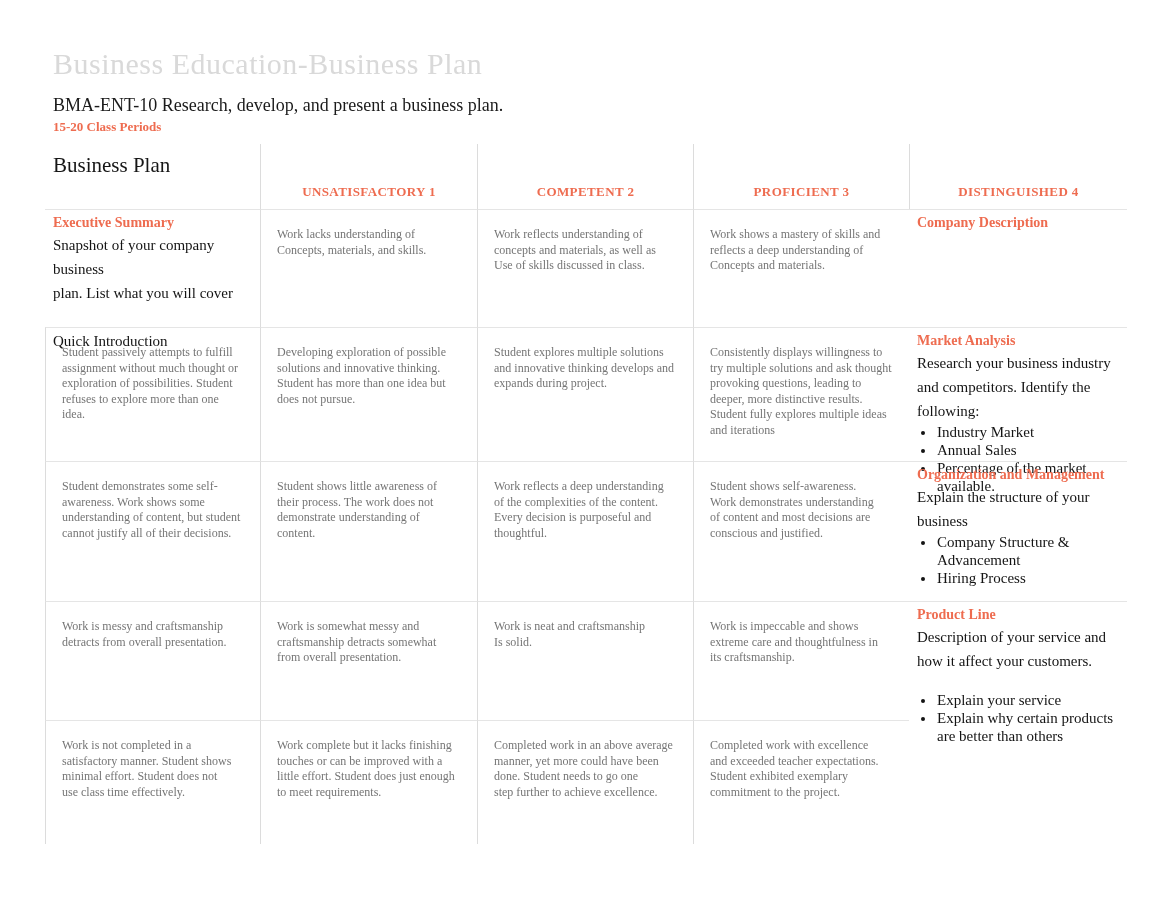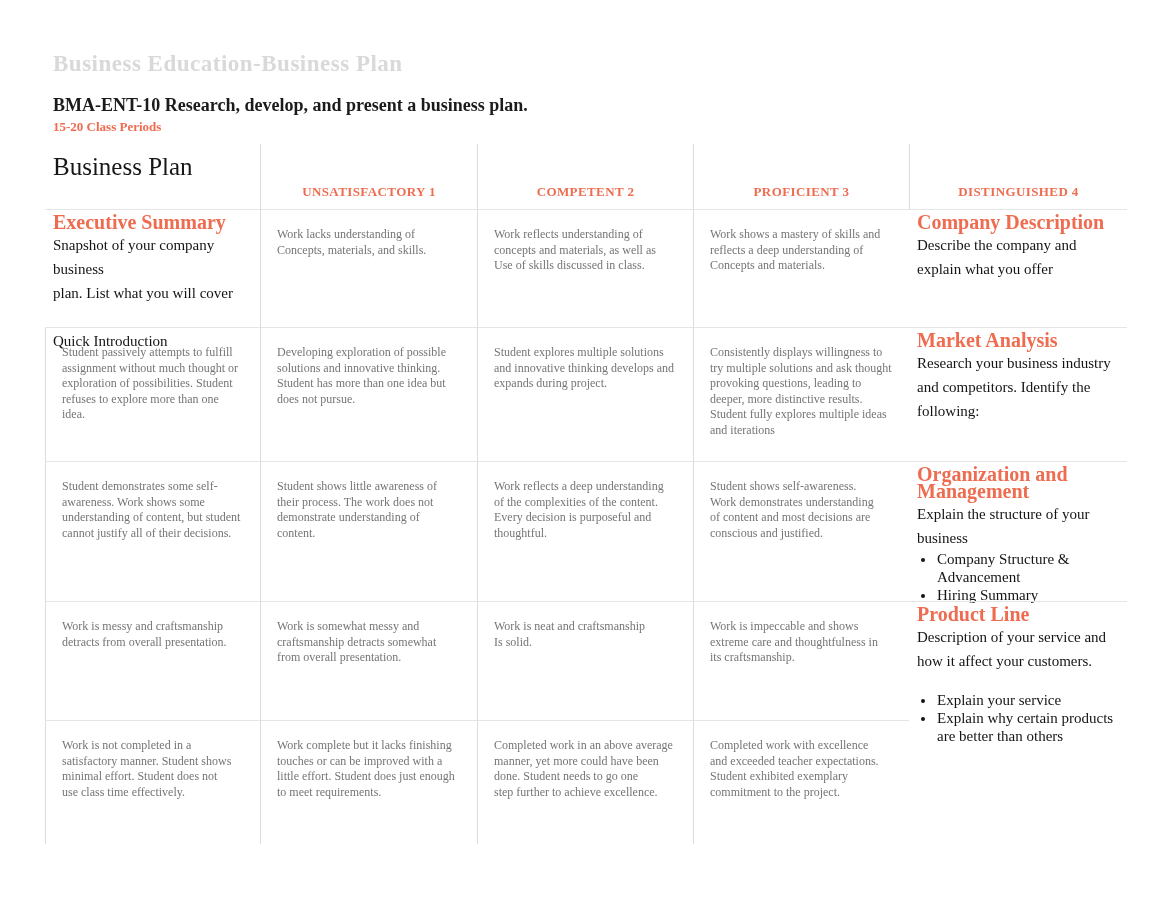--- a/index.html
+++ b/index.html
@@ -13,53 +13,53 @@
   *{margin:0;padding:0;box-sizing:border-box;}
   html,body{background:#fff;}
   body{font-family:"Liberation Serif","DejaVu Serif",serif;}
   .page{
     position:relative;
     width:1165px;height:900px;
     background:#fff;overflow:hidden;
   }
   .doc-header{padding:44px 0 0 53px;}
   .doc-title{
-    font-size:23px;font-weight:700;color:var(--title-gray);
+    font-size:30px;font-weight:400;color:var(--title-gray);
     letter-spacing:0.5px;line-height:40px;
   }
   .doc-subtitle{
-    margin-top:11px;font-size:18px;color:var(--ink);font-weight:700;
+    margin-top:11px;font-size:18px;color:var(--ink);font-weight:400;
   }
   .doc-periods{
     margin-top:3px;font-size:13px;font-weight:700;color:var(--accent);
   }
   .rubric{
     margin:9px 0 0 45px;
     width:1082px;
     display:grid;
     grid-template-columns:215px 217px 216px 216px 218px;
     grid-template-rows:65px 118px 134px 140px 119px 124px;
   }
   .cell{min-width:0;}
   .v{border-left:1px solid var(--vline);}
   .h{border-top:1px solid var(--hline);}
   .corner{
     display:flex;align-items:flex-start;
     padding:9px 0 0 8px;
   }
-  .corner-label{font-size:25px;color:#161616;}
+  .corner-label{font-size:21px;color:#161616;}
   .col-head{
     display:flex;align-items:flex-end;justify-content:center;
     padding-bottom:9px;
     font-size:13px;font-weight:700;color:var(--accent);
     letter-spacing:0.4px;text-align:center;
   }
   .left-cell{padding:4px 10px 0 8px;}
   .row-category{
-    font-size:20px;font-weight:700;color:var(--accent);
+    font-size:14px;font-weight:700;color:var(--accent);
     line-height:17px;
   }
   .row-description{
     margin-top:2px;
     font-size:15px;color:#141414;line-height:24px;
     white-space:pre-line;
   }
   ul.bullets{
     margin:0 0 0 5px;padding-left:14px;
     list-style:disc;
@@ -107,22 +107,20 @@
 Concepts, materials, and skills.</div>
     <div class="cell h v rubric-cell">Work reflects understanding of
 concepts and materials, as well as
 Use of skills discussed in class.</div>
     <div class="cell h v rubric-cell">Work shows a mastery of skills and
 reflects a deep understanding of
 Concepts and materials.</div>
 
     <div class="cell h left-cell">
       <div class="row-category">Company Description</div>
-      <div class="row-description">Describe the company and
-explain what you offer</div>
 
     </div>
     <div class="cell h v rubric-cell">Student passively attempts to fulfill
 assignment without much thought or
 exploration of possibilities. Student
 refuses to explore more than one
 idea.</div>
     <div class="cell h v rubric-cell">Developing exploration of possible
 solutions and innovative thinking.
 Student has more than one idea but
@@ -135,20 +133,26 @@
 provoking questions, leading to
 deeper, more distinctive results.
 Student fully explores multiple ideas
 and iterations</div>
 
     <div class="cell h left-cell">
       <div class="row-category">Market Analysis</div>
       <div class="row-description">Research your business industry
 and competitors. Identify the
 following:</div>
+      <ul class="bullets">
+          <li>Industry Market</li>
+          <li>Annual Sales</li>
+          <li>Percentage of the market
+available.</li>
+        </ul>
     </div>
     <div class="cell h v rubric-cell">Student demonstrates some self-
 awareness. Work shows some
 understanding of content, but student
 cannot justify all of their decisions.</div>
     <div class="cell h v rubric-cell">Student shows little awareness of
 their process. The work does not
 demonstrate understanding of
 content.</div>
     <div class="cell h v rubric-cell">Work reflects a deep understanding
@@ -160,21 +164,21 @@
 of content and most decisions are
 conscious and justified.</div>
 
     <div class="cell h left-cell">
       <div class="row-category">Organization and Management</div>
       <div class="row-description">Explain the structure of your
 business</div>
       <ul class="bullets">
           <li>Company Structure &amp;
 Advancement</li>
-          <li>Hiring Summary</li>
+          <li>Hiring Process</li>
         </ul>
     </div>
     <div class="cell h v rubric-cell">Work is messy and craftsmanship
 detracts from overall presentation.</div>
     <div class="cell h v rubric-cell">Work is somewhat messy and
 craftsmanship detracts somewhat
 from overall presentation.</div>
     <div class="cell h v rubric-cell">Work is neat and craftsmanship
 Is solid.</div>
     <div class="cell h v rubric-cell">Work is impeccable and shows

